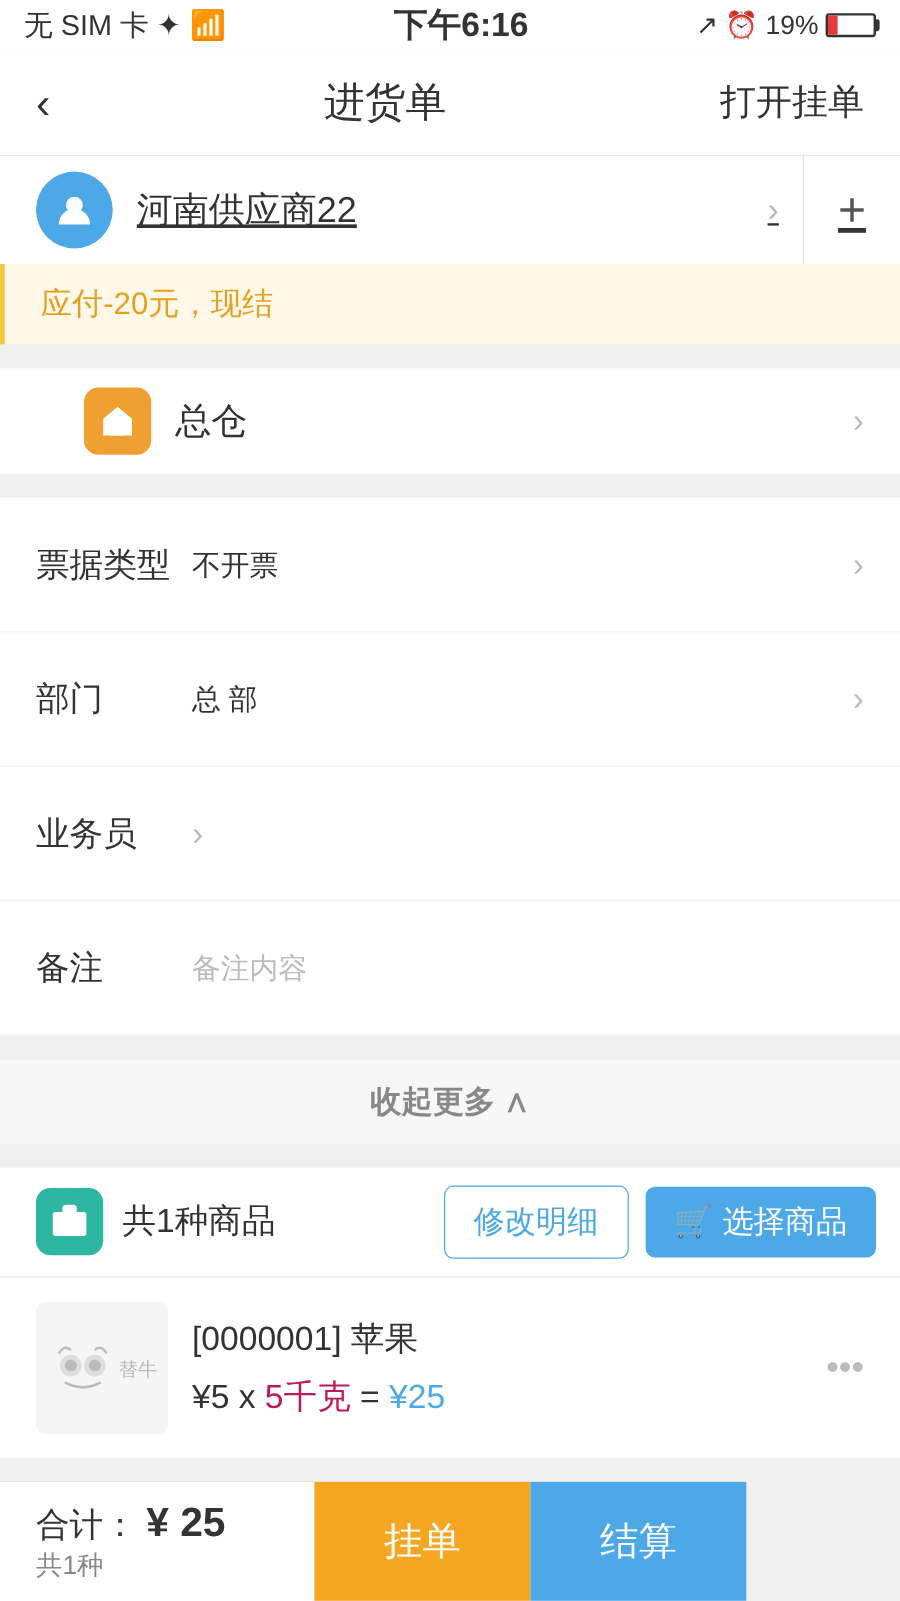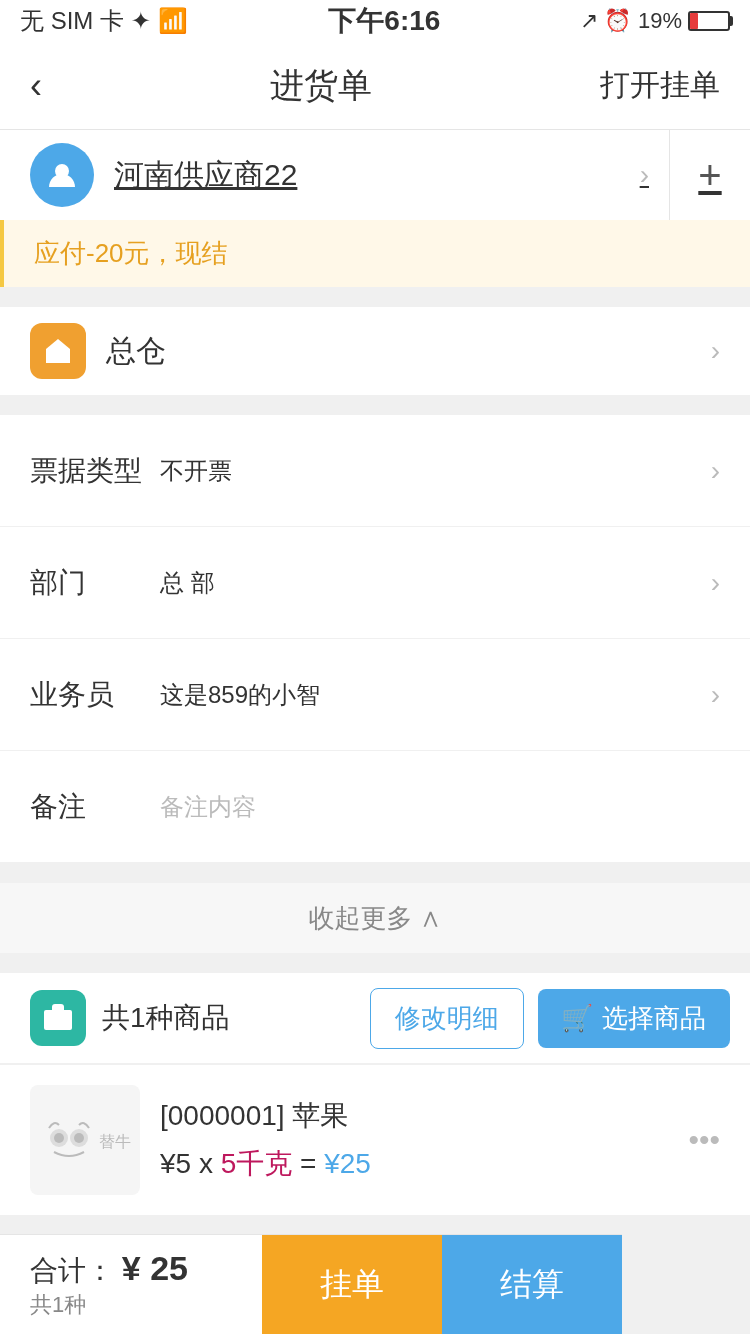--- a/index.html
+++ b/index.html
@@ -55,21 +55,21 @@
     .nav-title { font-size: 34px; font-weight: 500; color: #333; }
     .nav-action { font-size: 30px; color: #333; }
     .section-row {
       display: flex;
       align-items: center;
       padding: 0 30px;
       height: 88px;
       border-bottom: 1px solid #f0f0f0;
       position: relative;
     }
-    .section-row:last-child { border-bottom: none; }
+    .section-row:last-child { border-bottom: none; margin-left: 40px; }
 
     
     .supplier-section {
       background: #fff;
       display: flex;
       align-items: center;
       text-decoration: underline;
     }
     .supplier-main {
       flex: 1;
@@ -153,20 +153,21 @@
     
     .collapse-row {
       background: #f7f7f7;
       height: 70px;
       display: flex;
       align-items: center;
       justify-content: center;
       font-size: 26px;
       color: #888;
       margin-top: 20px;
+      font-weight: bold;
     }
 
     
     .products-header {
       background: #fff;
       margin-top: 20px;
       display: flex;
       align-items: center;
       padding: 0 20px 0 30px;
       height: 90px;
@@ -323,21 +324,20 @@
     <span class="form-value">不开票</span>
     <span class="chevron">›</span>
   </div>
   <div class="form-row">
     <span class="form-label">部门</span>
     <span class="form-value">总 部</span>
     <span class="chevron">›</span>
   </div>
   <div class="form-row">
     <span class="form-label">业务员</span>
-    <span class="form-value">这是859的小智</span>
     <span class="chevron">›</span>
   </div>
   <div class="form-row">
     <span class="form-label">备注</span>
     <span class="form-value form-placeholder">备注内容</span>
   </div>
 </div>
 
 <div class="collapse-row">
   <span>收起更多 ∧</span>

